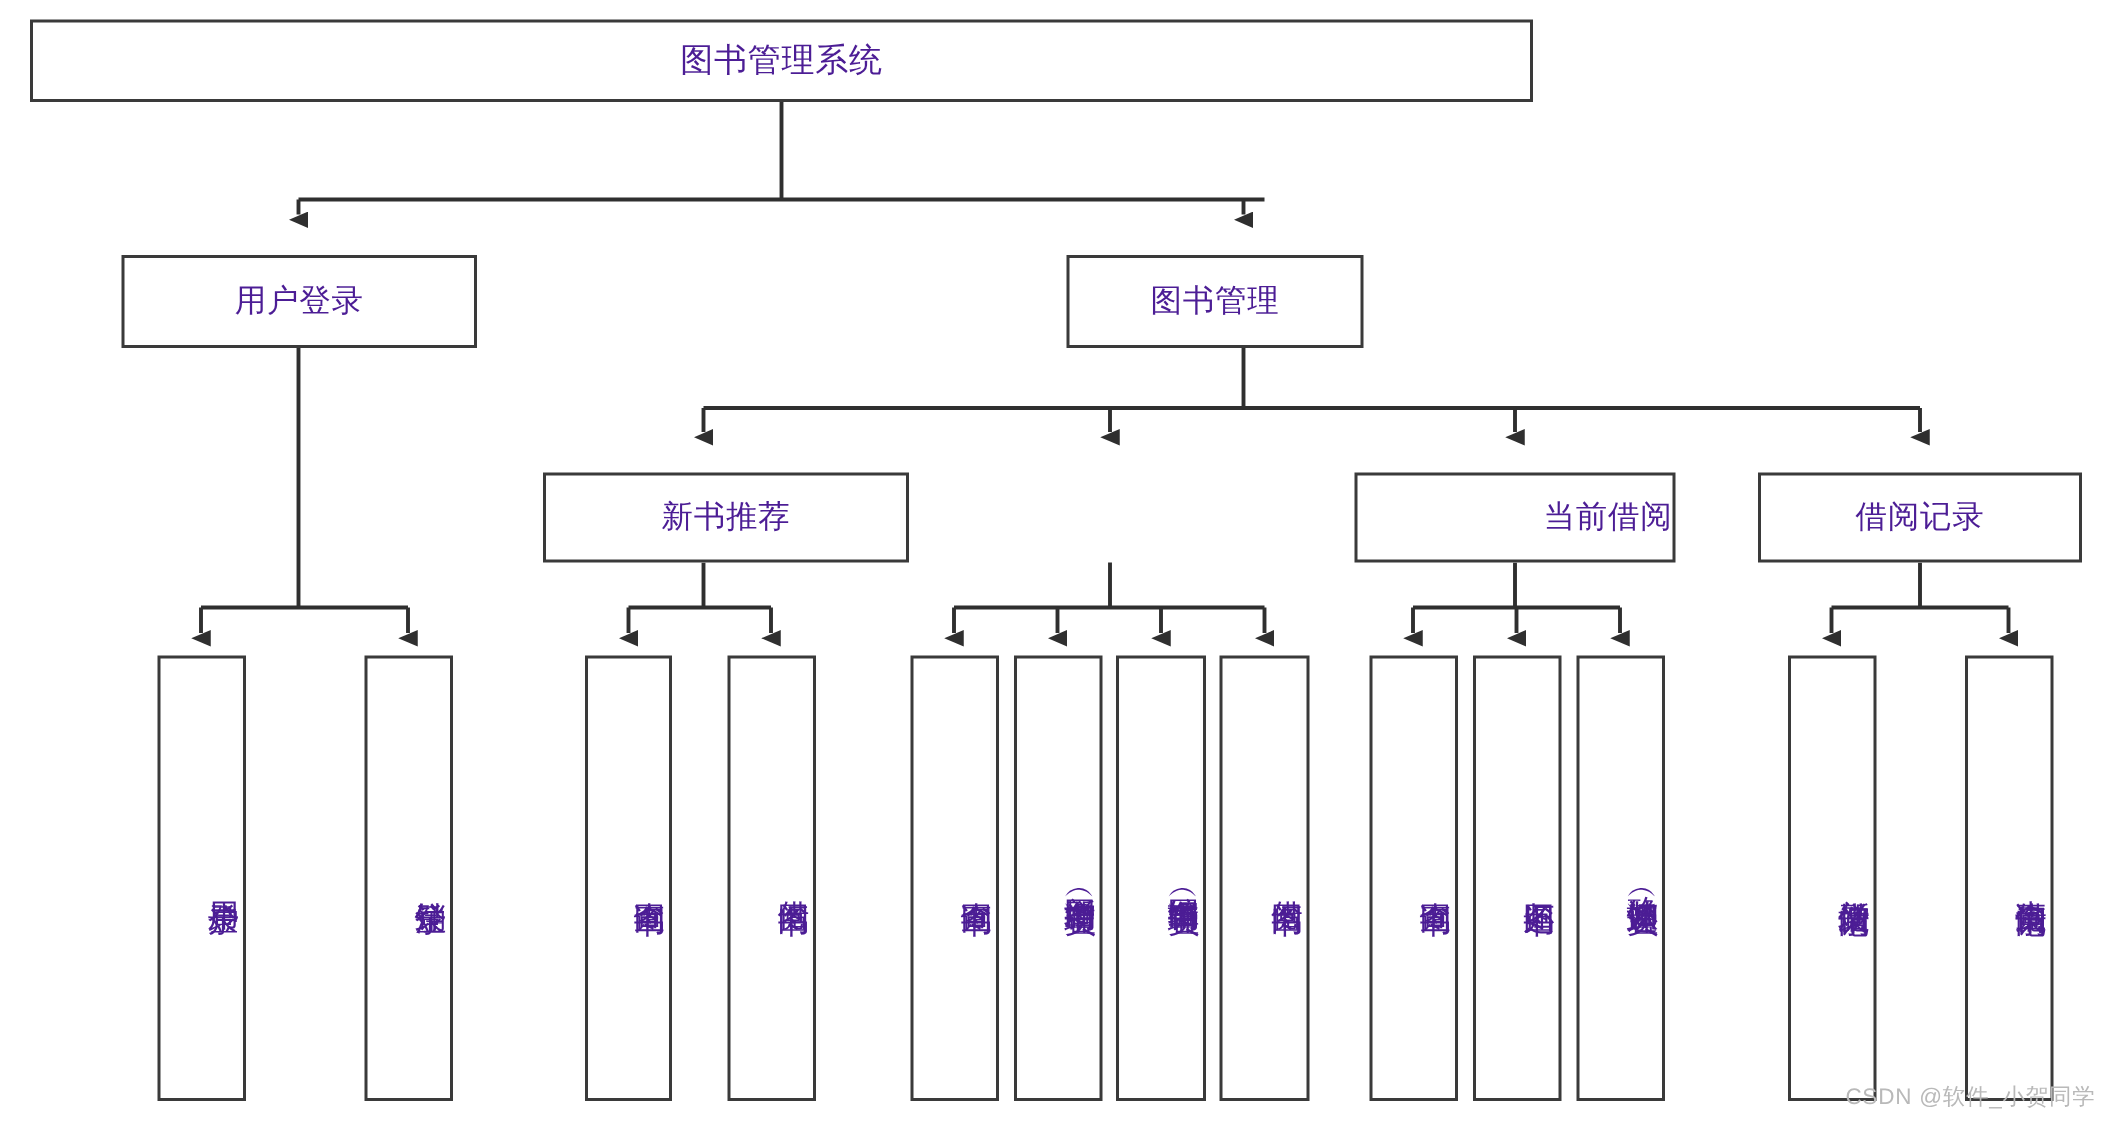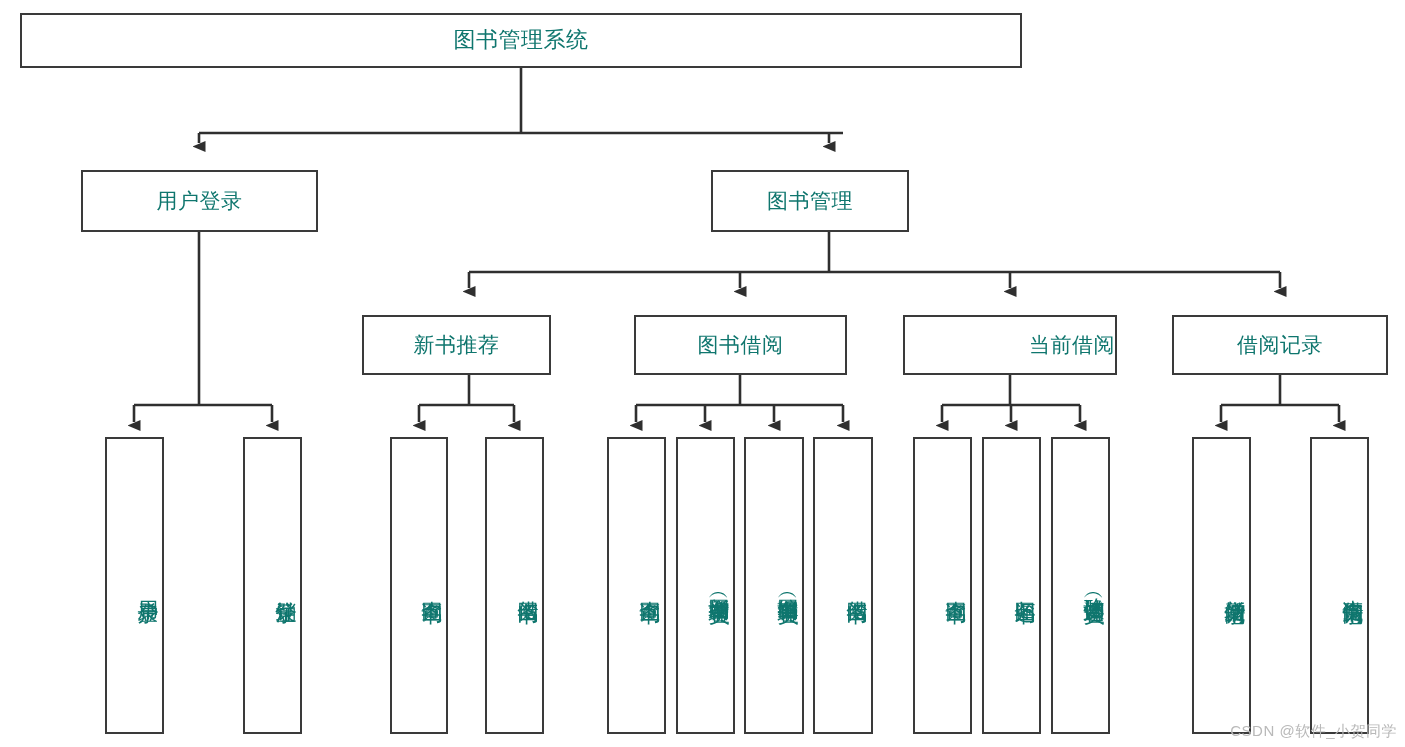--- a/index.html
+++ b/index.html
@@ -27,21 +27,21 @@
     height: 747px;
   }
   .node-box {
     position: absolute;
     box-sizing: border-box;
     background: #ffffff;
     border: 2px solid #3a3a3a;
     display: flex;
     align-items: center;
     justify-content: center;
-    color: #0f766e;
+    color: #4c1d95;
   }
   .node-h {
     font-size: 21px;
     line-height: 1.1;
     letter-spacing: 0.5px;
     white-space: nowrap;
   }
   .node-v {
     writing-mode: vertical-rl;
     text-orientation: upright;
@@ -143,25 +143,22 @@
     <span>图书管理系统</span>
   </div>
 
   <div class="node-box node-h" id="node-l2-0" style="left:81px; top:170px; width:237px; height:62px;">
     <span>用户登录</span>
   </div>
   <div class="node-box node-h" id="node-l2-1" style="left:711px; top:170px; width:198px; height:62px;">
     <span>图书管理</span>
   </div>
 
-  <div class="node-box node-h" id="node-l3-0" style="left:362px; top:315px; width:189px; height:60px;">
+  <div class="node-box node-h" id="node-l3-0" style="left:362px; top:315px; width:244px; height:60px;">
     <span>新书推荐</span>
-  </div>
-  <div class="node-box node-h" id="node-l3-1" style="left:634px; top:315px; width:213px; height:60px;">
-    <span>图书借阅</span>
   </div>
   <div class="node-box node-h" id="node-l3-2" style="left:903px; top:315px; width:214px; height:60px;justify-content:flex-end;">
     <span>当前借阅</span>
   </div>
   <div class="node-box node-h" id="node-l3-3" style="left:1172px; top:315px; width:216px; height:60px;text-align:right;">
     <span>借阅记录</span>
   </div>
 
   <div class="node-box node-v" style="left:105px; top:437px; width:59px; height:297px;">
     <span class="vtext">用户登录</span>

